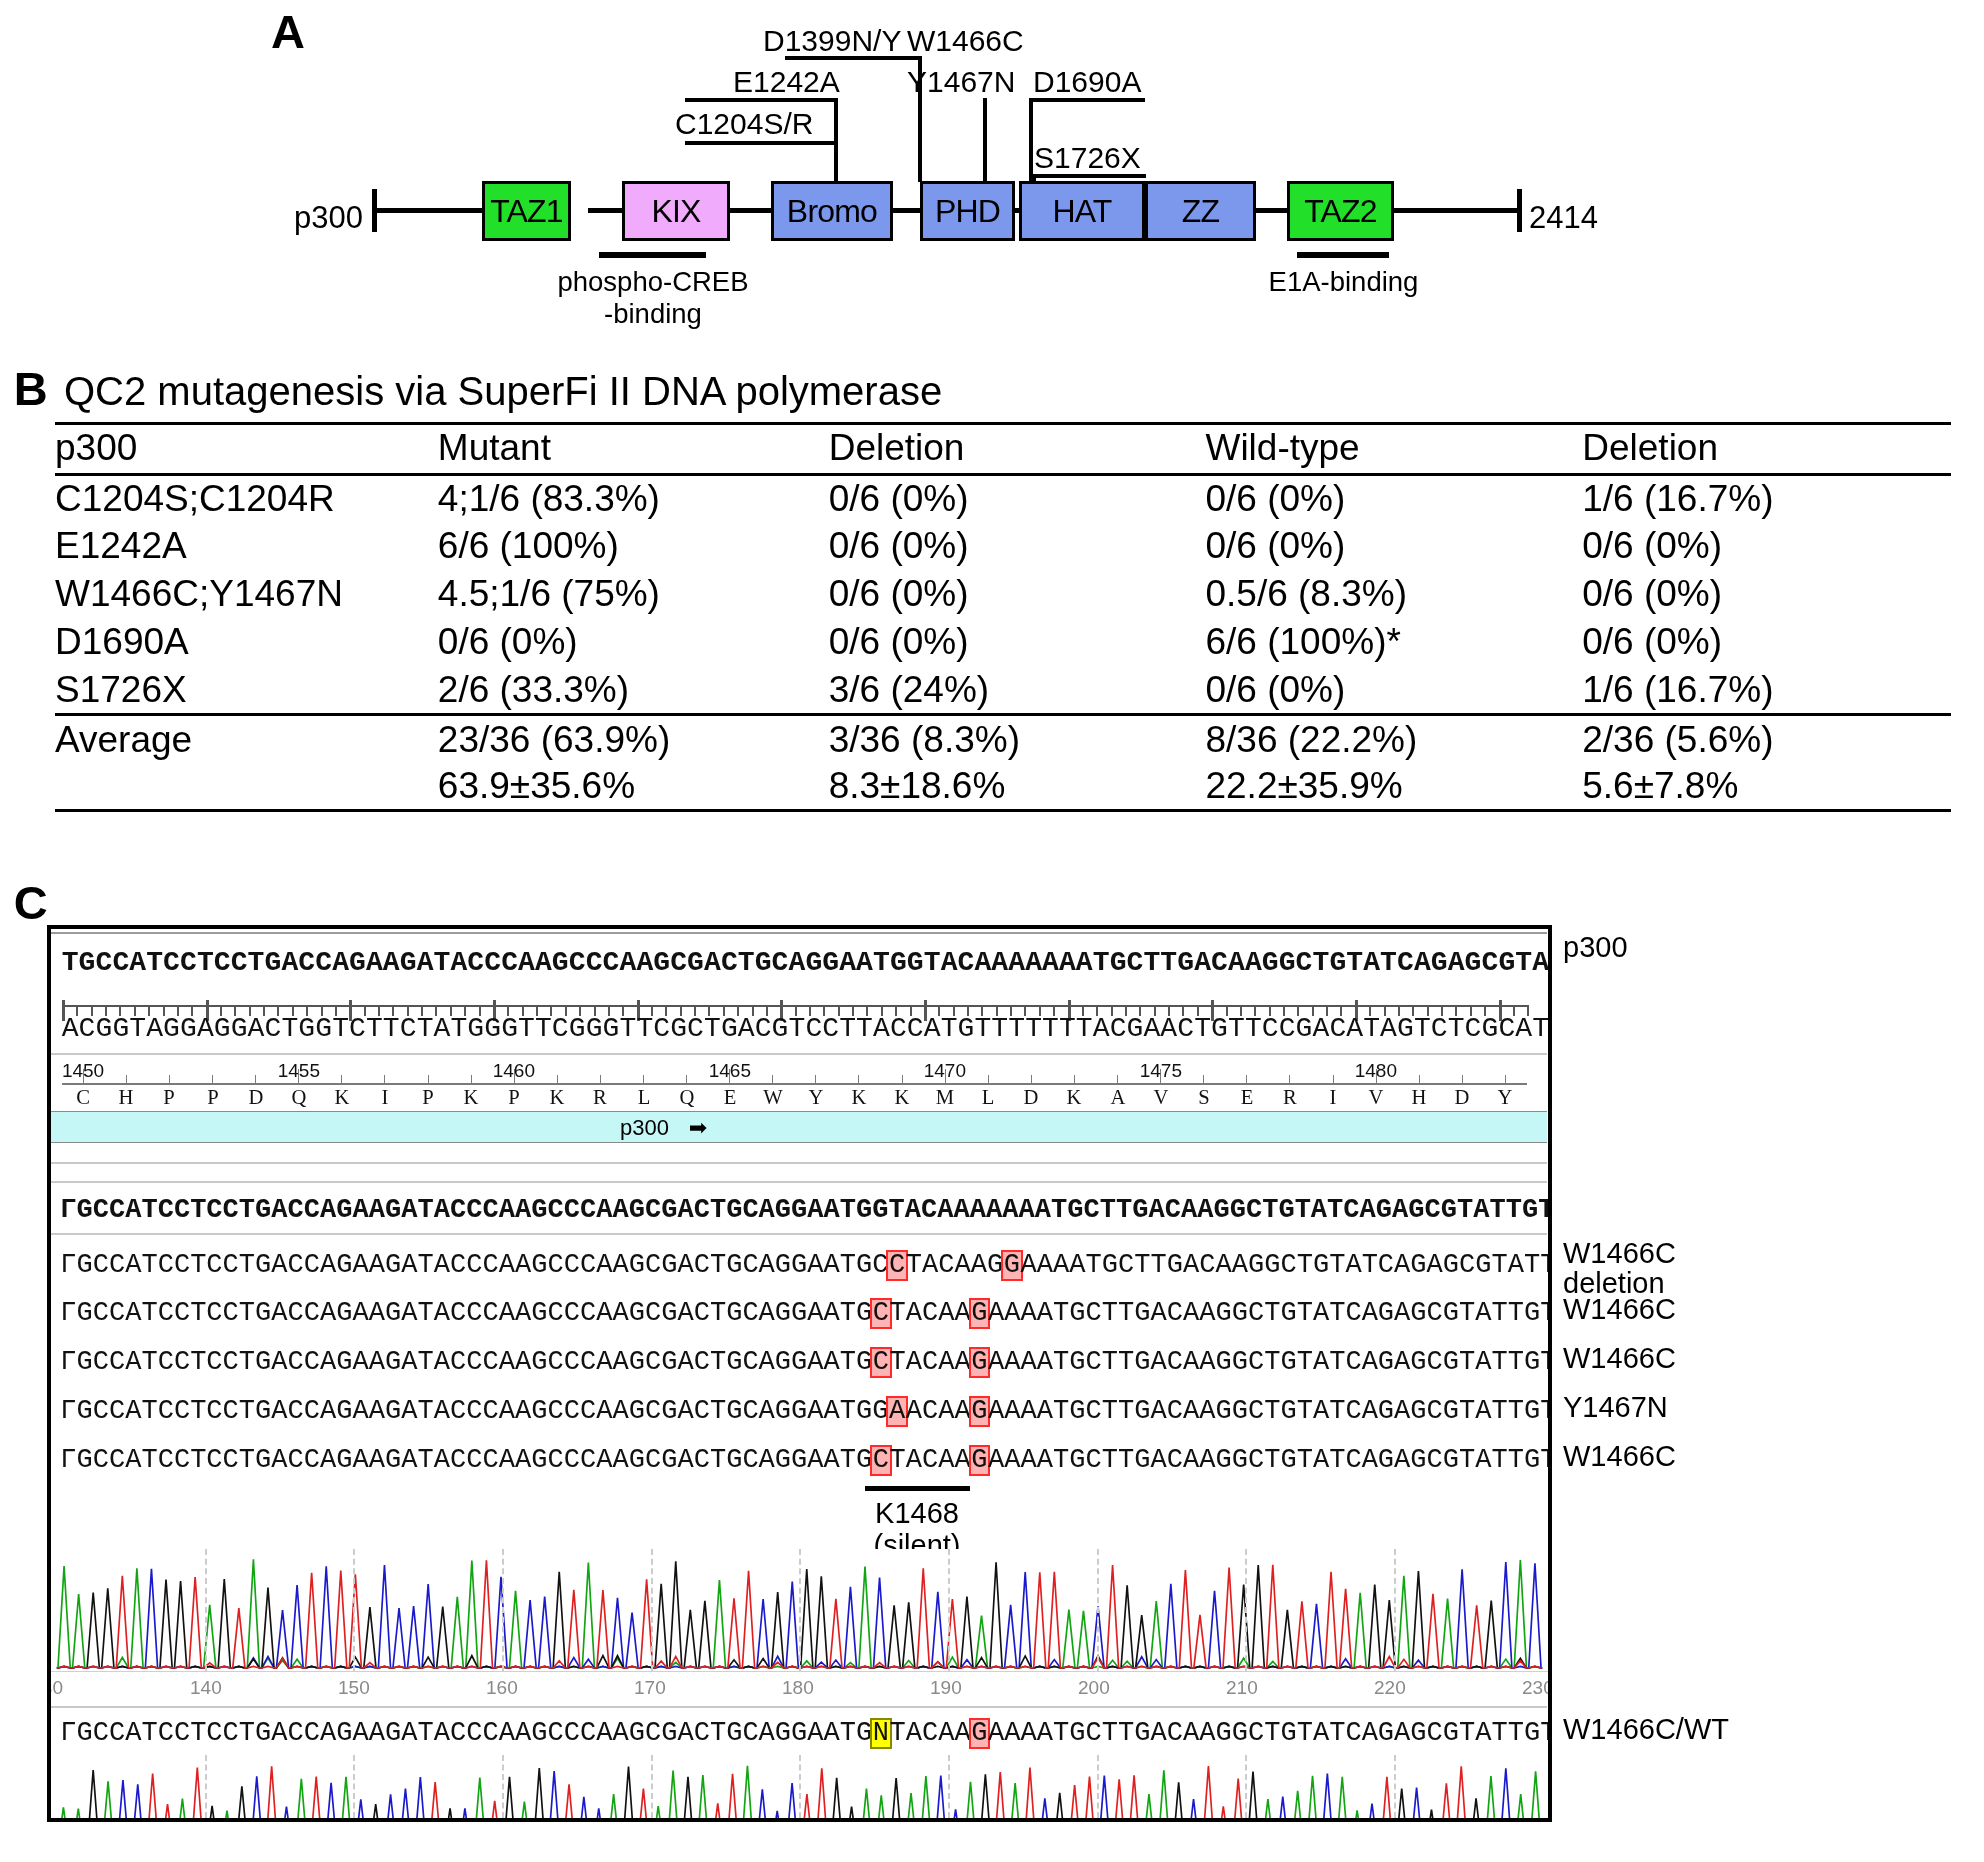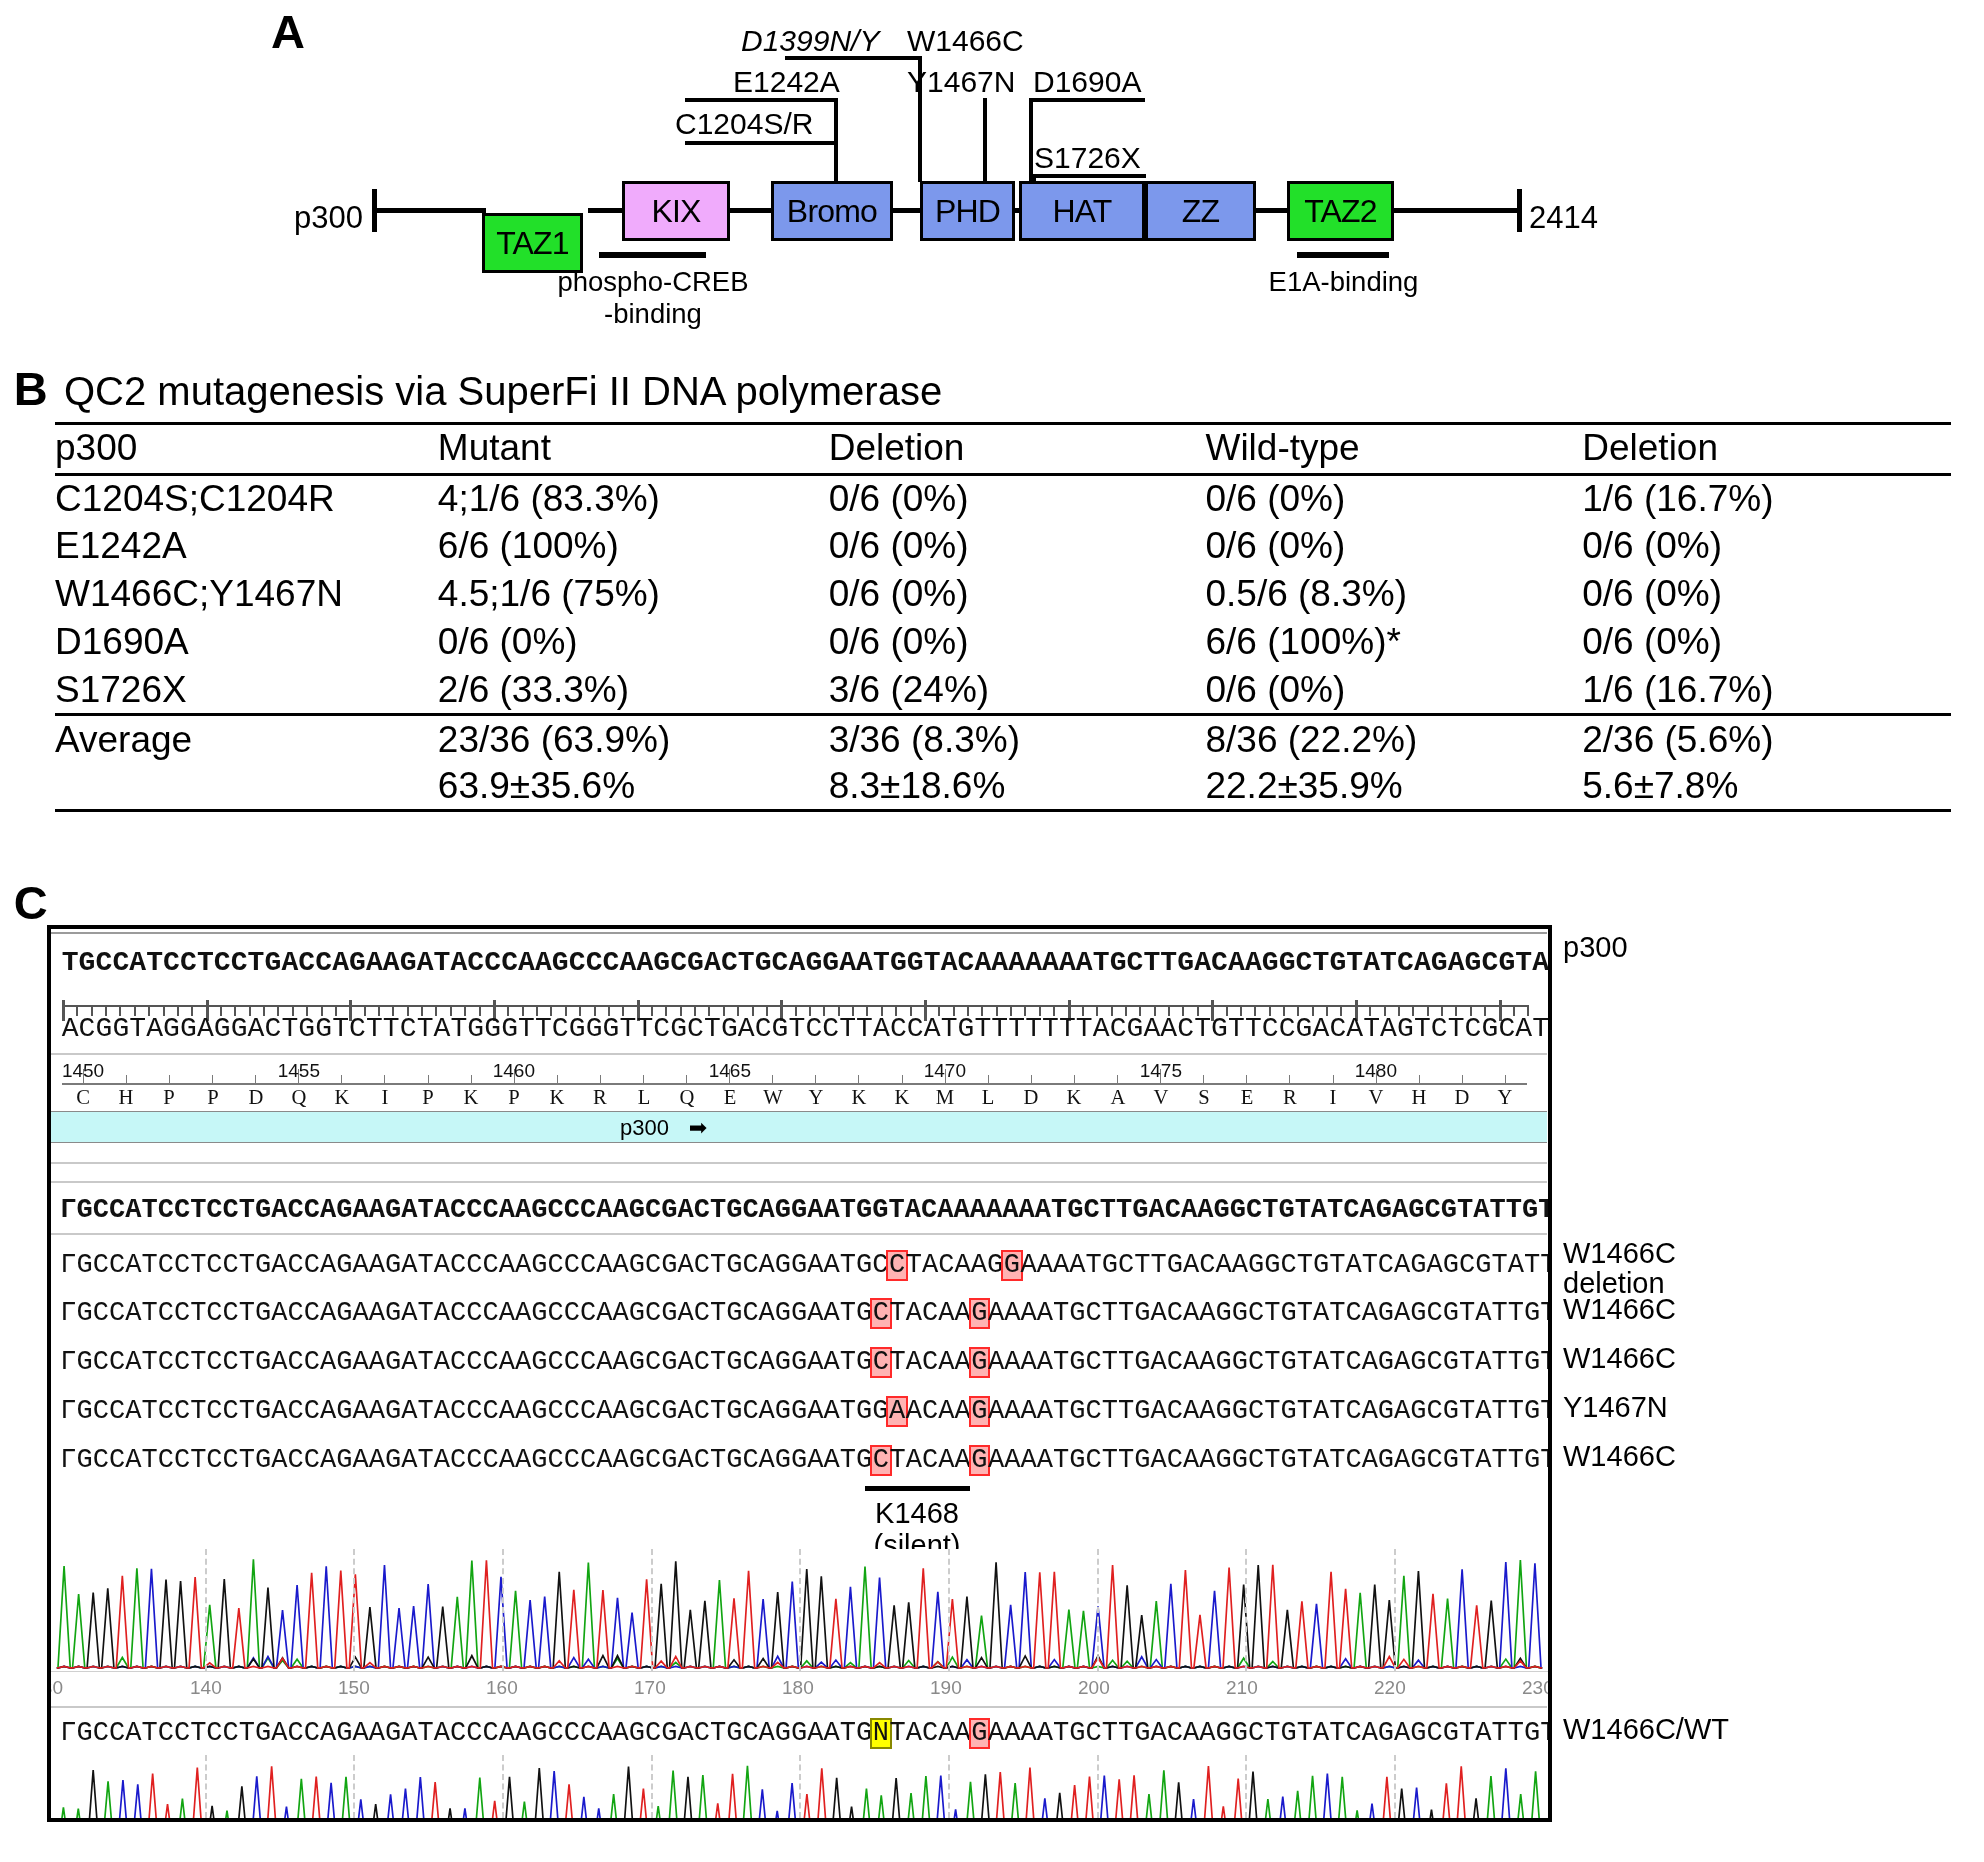--- a/index.html
+++ b/index.html
@@ -203,21 +203,21 @@
 
     <div class="backbone" style="left:372px; top:208px; width:114px;"></div>
     <div class="backbone" style="left:588px; top:208px; width:37px;"></div>
     <div class="backbone" style="left:729px; top:208px; width:44px;"></div>
     <div class="backbone" style="left:890px; top:208px; width:32px;"></div>
     <div class="backbone" style="left:1011px; top:208px; width:10.7px;"></div>
     <div class="backbone" style="left:1141px; top:208px; width:6.1px;"></div>
     <div class="backbone" style="left:1252px; top:208px; width:38px;"></div>
     <div class="backbone" style="left:1390px; top:208px; width:130px;"></div>
 
-    <div class="domain-box green" style="left:482px; top:181px; width:101px;margin-top:32px;">
+    <div class="domain-box green" style="left:482px; top:181px; width:89px;">
       <span>TAZ1</span>
     </div>
     <div class="domain-box white" style="left:622px; top:181px; width:108px;">
       <span>KIX</span>
     </div>
     <div class="domain-box" style="left:771px; top:181px; width:122px;">
       <span>Bromo</span>
     </div>
     <div class="domain-box" style="left:920px; top:181px; width:95px;">
       <span>PHD</span>
@@ -235,21 +235,21 @@
     <div class="domain-box" style="left:1019px; top:181px; width:128px; z-index:-1;"></div>
 
     <div class="mut-label" style="left:675px; top:107px;">C1204S/R</div>
     <div class="mut-underline" style="left:685px; top:141px; width:153px;"></div>
     <div class="mut-stem" style="left:834px; top:141px; height:41px;"></div>
 
     <div class="mut-label" style="left:733px; top:65px;">E1242A</div>
     <div class="mut-underline" style="left:685px; top:98px; width:153px;"></div>
     <div class="mut-stem" style="left:834px; top:98px; height:85px;"></div>
 
-    <div class="mut-label" style="left:741px; top:24.4px;font-style:italic;">D1399N/Y</div>
+    <div class="mut-label" style="left:763px; top:24.4px;">D1399N/Y</div>
     <div class="mut-underline" style="left:785px; top:56px; width:137px;"></div>
     <div class="mut-stem" style="left:918px; top:56px; height:126px;"></div>
 
     <div class="mut-label" style="left:907px; top:24.4px;">W1466C</div>
 
     <div class="mut-label" style="left:907px; top:65px;">Y1467N</div>
     <div class="mut-stem" style="left:983px; top:98px; height:85px;"></div>
 
     <div class="mut-label" style="left:1033px; top:65px;">D1690A</div>
     <div class="mut-underline" style="left:1029px; top:98px; width:116px;"></div>

